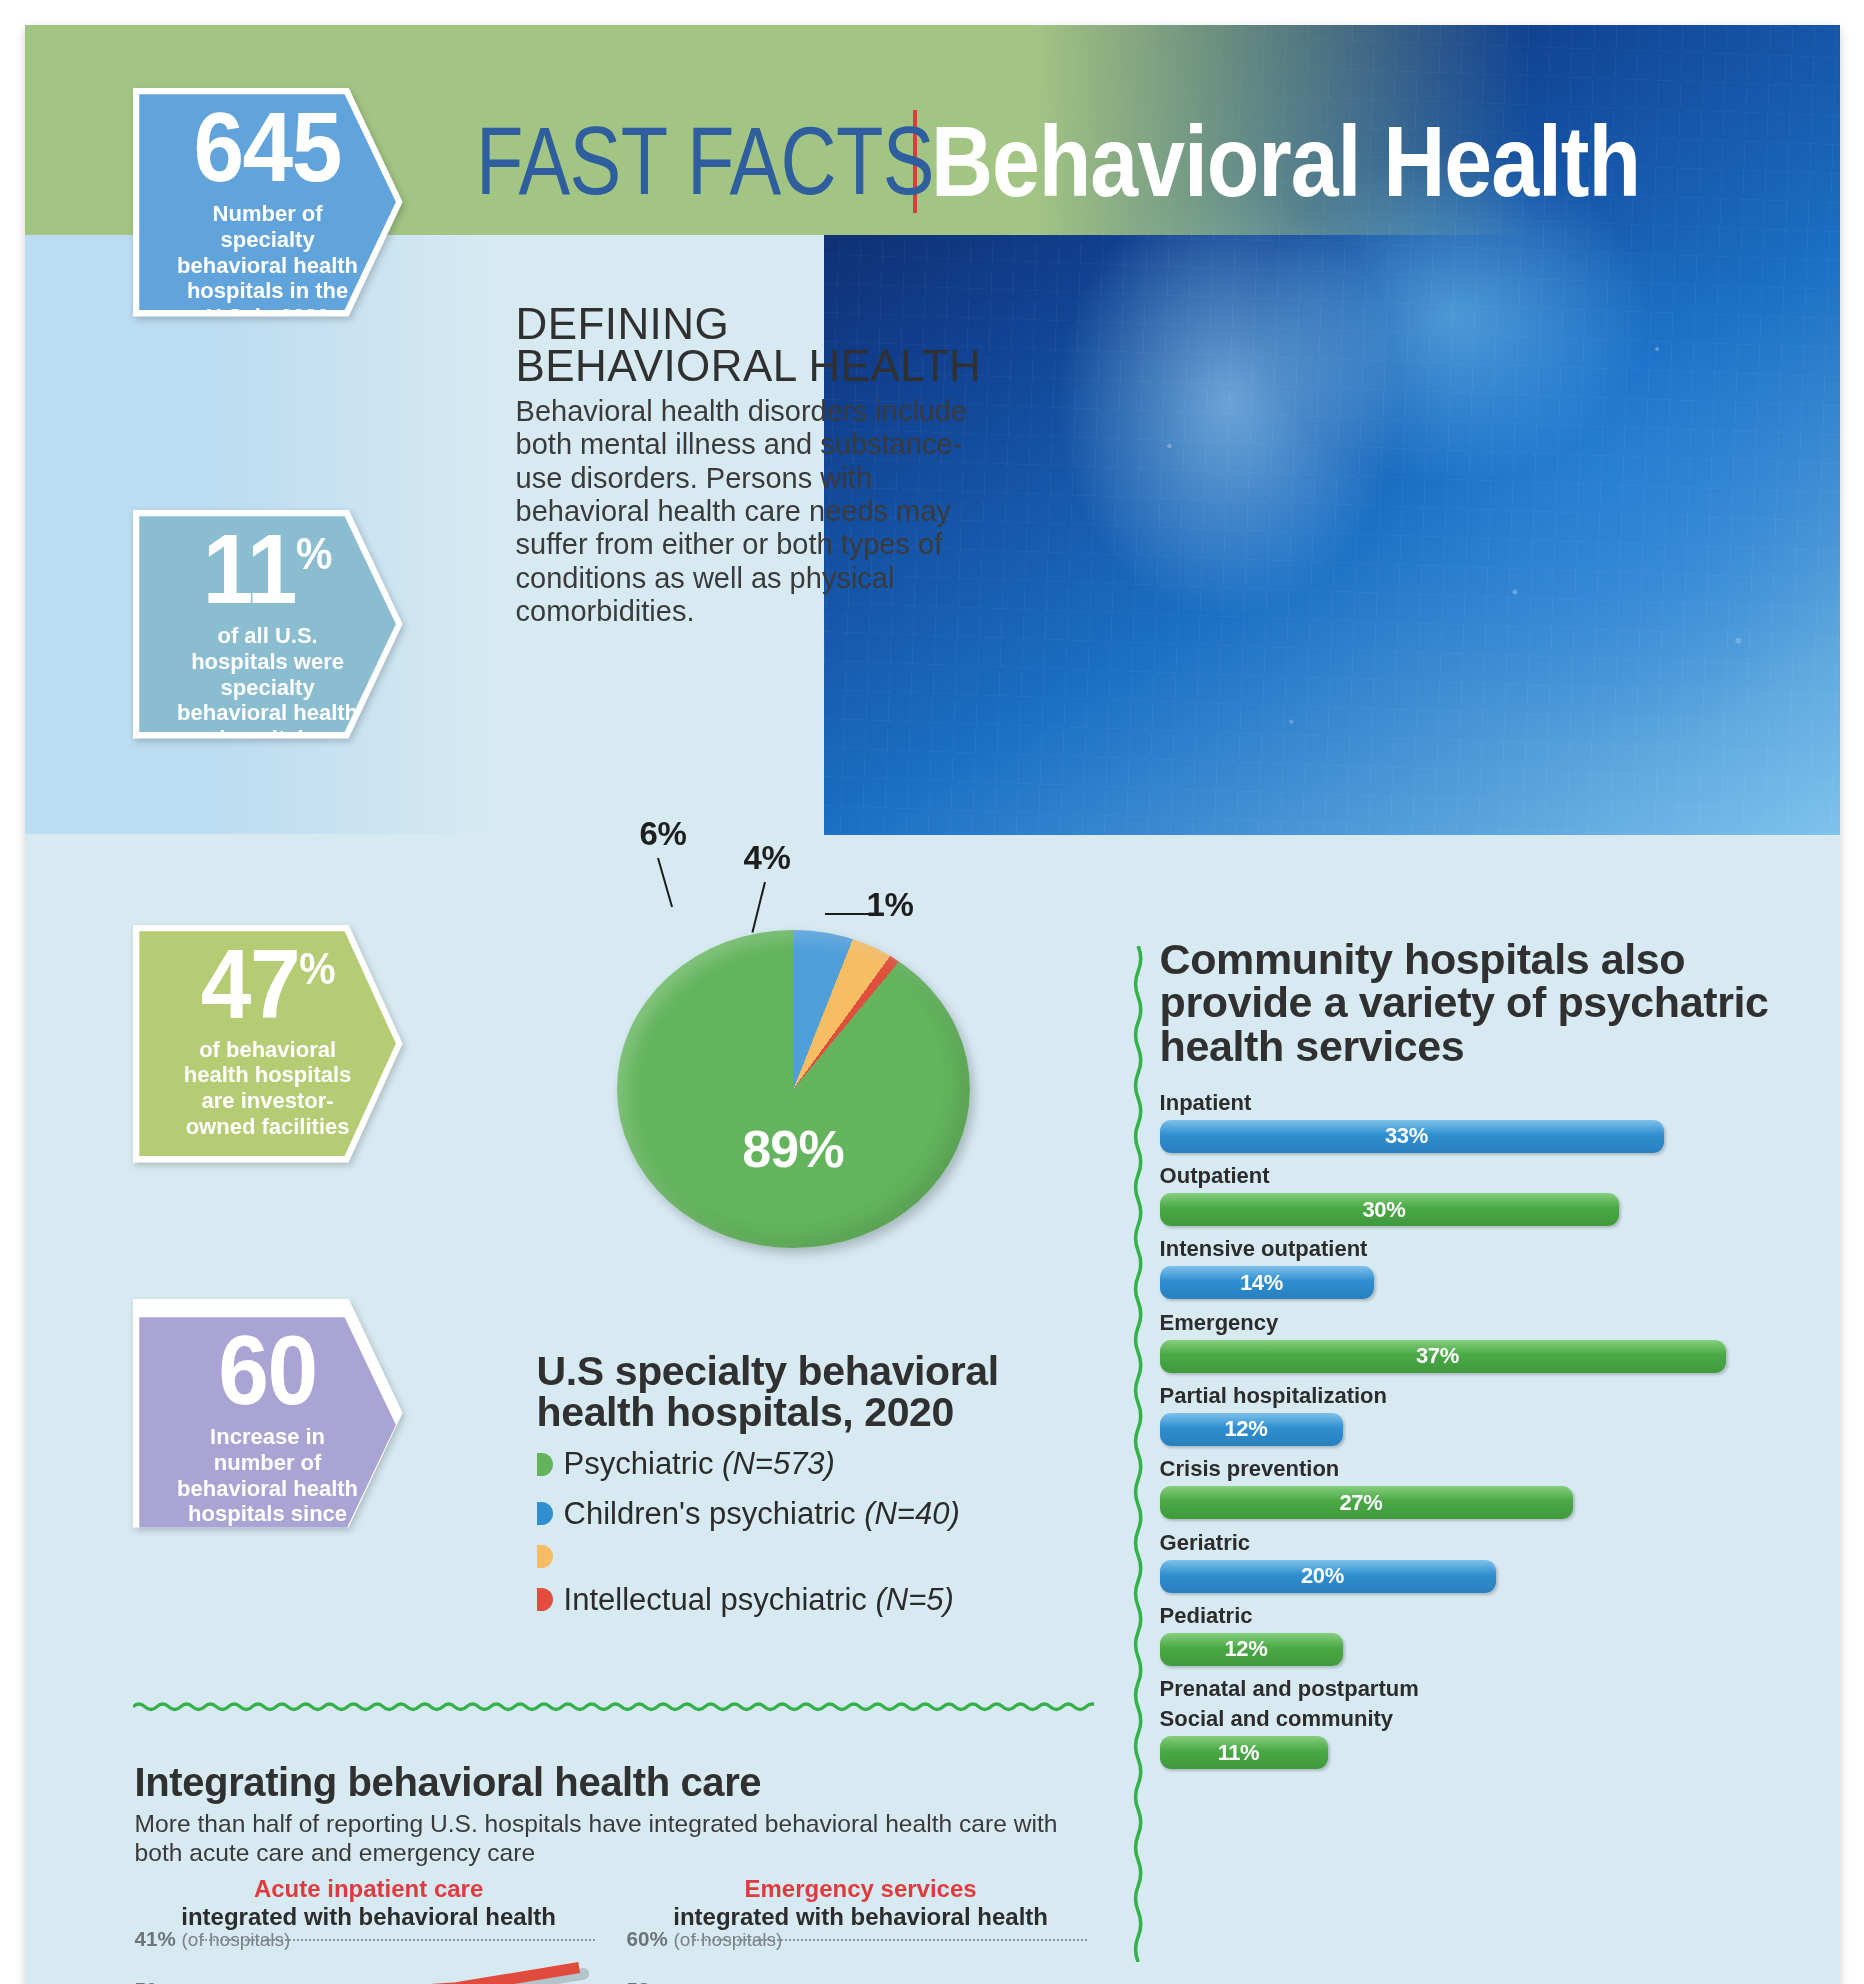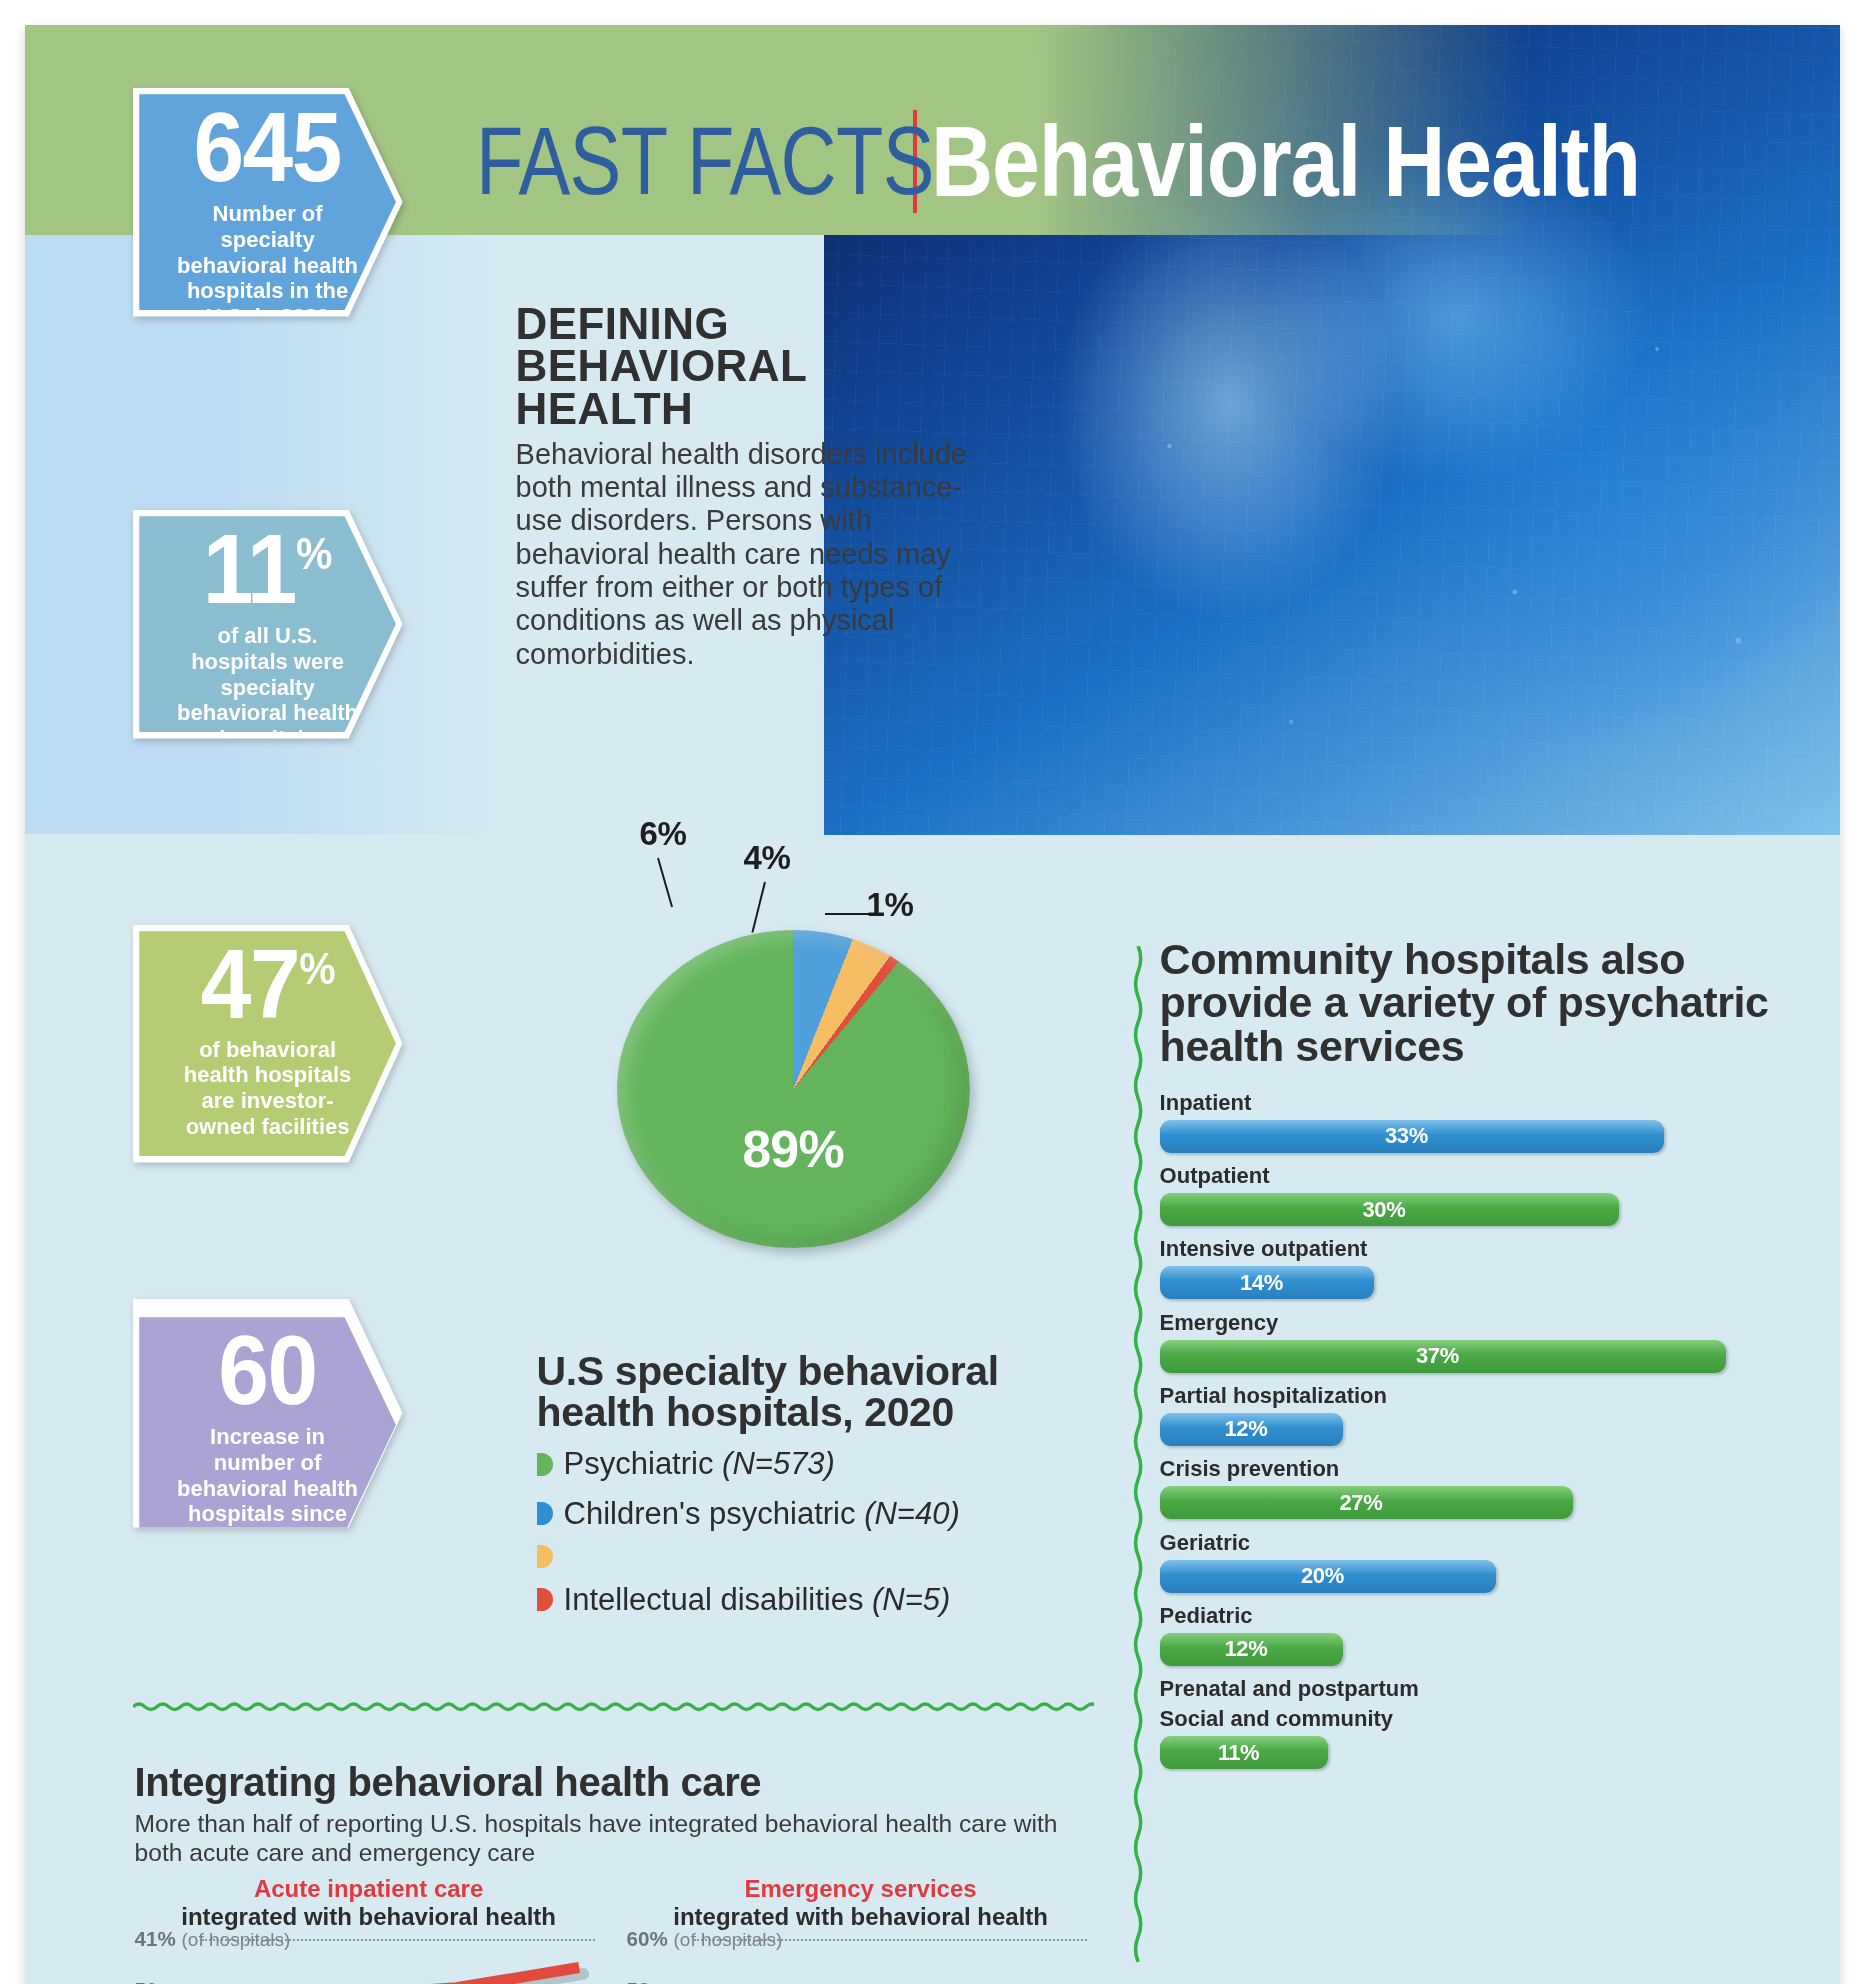--- a/index.html
+++ b/index.html
@@ -130,21 +130,21 @@
 
   #c60 { left:108px; top:1274px; width:270px; height:229px; }
   #c60 .inner { background:#a9a4d4;margin-top:12px; }
   #c60 .bignum { font-size:99px; margin-top:-3.2px; }
   #c60 .cap { font-size:22px; width: 78%; margin-top:8.7px; }
 
   
   .defining { position:absolute; left:491px; top:278px; width:470px; z-index:7; }
   .defining h2 {
     font-family:"Liberation Sans Narrow","Liberation Sans", sans-serif;
-    font-size:44px; font-weight:700; color:#303030; line-height:.97;
+    font-size:44px; font-weight:400; color:#303030; line-height:.97;
     letter-spacing:0.4px; text-transform:uppercase; transform:scaleX(1.0);
   }
   .defining p {
     margin-top:7.1px; font-size:29px; line-height:1.15; color:#3a3a3a;
     font-family:"Liberation Sans Narrow","Liberation Sans", sans-serif; font-weight:400;
   }
 
   
   .pie-block { position:absolute; left:461px; top:790px; width:619px; height:528px; z-index:5; }
   .pie {
@@ -333,21 +333,21 @@
       </div>
       <div class="legend-row">
         <div class="legend-chip" style="background:#2f8fd0"></div>
         <div class="legend-text"><span>Children's psychiatric</span> <em>(N=40)</em></div>
       </div>
       <div class="legend-row">
         <div class="legend-chip" style="background:#f7bd63"></div>
       </div>
       <div class="legend-row">
         <div class="legend-chip" style="background:#e04f3d"></div>
-        <div class="legend-text"><span>Intellectual disabilities</span> <em>(N=5)</em></div>
+        <div class="legend-text"><span>Intellectual psychiatric</span> <em>(N=5)</em></div>
       </div>
     </div>
 
     <div class="wave-vert">
       <svg width="10.3" height="1016" viewBox="0 0 26 2560" preserveAspectRatio="none" aria-hidden="true">
         <path d="M13 0 q13 32 0 64 q-13 32 0 64 q13 32 0 64 q-13 32 0 64 q13 32 0 64 q-13 32 0 64 q13 32 0 64 q-13 32 0 64 q13 32 0 64 q-13 32 0 64 q13 32 0 64 q-13 32 0 64 q13 32 0 64 q-13 32 0 64 q13 32 0 64 q-13 32 0 64 q13 32 0 64 q-13 32 0 64 q13 32 0 64 q-13 32 0 64 q13 32 0 64 q-13 32 0 64 q13 32 0 64 q-13 32 0 64 q13 32 0 64 q-13 32 0 64 q13 32 0 64 q-13 32 0 64 q13 32 0 64 q-13 32 0 64 q13 32 0 64 q-13 32 0 64 q13 32 0 64 q-13 32 0 64 q13 32 0 64 q-13 32 0 64 q13 32 0 64 q-13 32 0 64 q13 32 0 64 q-13 32 0 64" fill="none" stroke="#35b14a" stroke-width="9"></path>
       </svg>
     </div>
 
     <div class="right-col">

